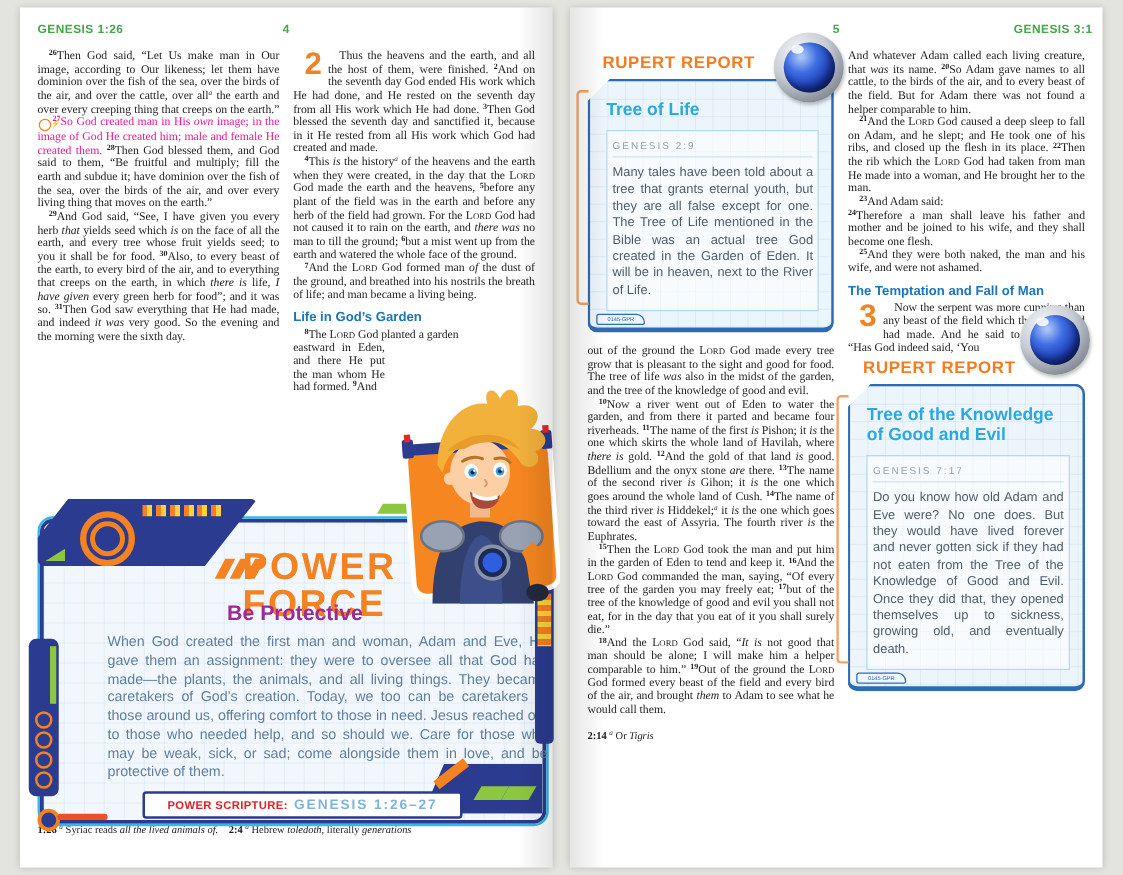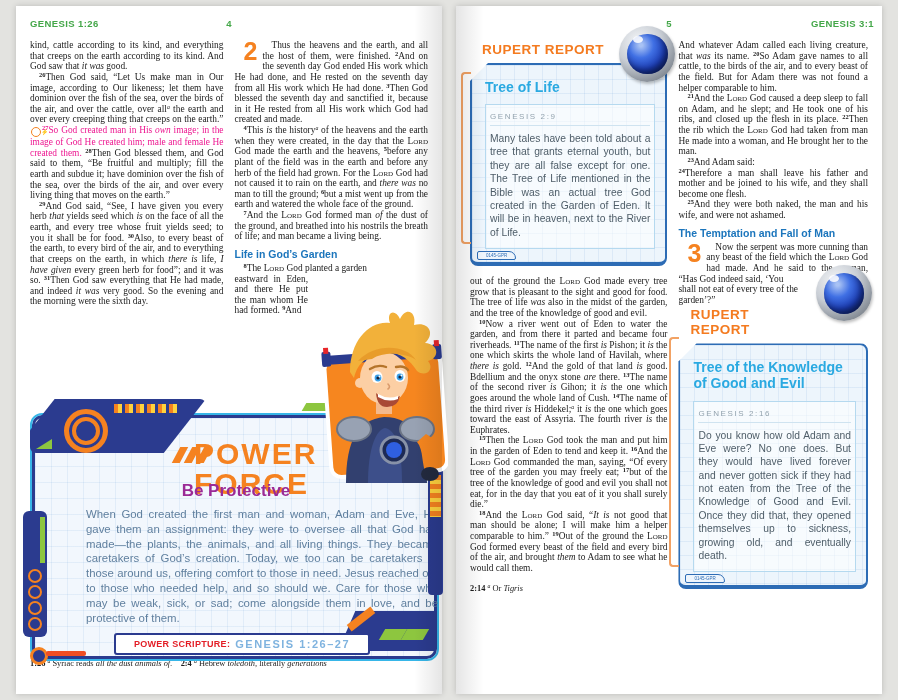--- a/index.html
+++ b/index.html
@@ -107,21 +107,20 @@
 </head>
 <body>
 
 <div class="page left">
   <div class="pg-head">
     <span class="ref">GENESIS 1:26</span>
     <span class="pnum">4</span>
   </div>
   <div class="cols">
     <div class="col c1">
-        <p class="bt ni">kind, cattle according to its kind, and everything that creeps on the earth according to its kind. And God saw that <em>it was</em> good.</p>
         <p class="bt"><sup class="v">26</sup>Then God said, “Let Us make man in Our image, according to Our likeness; let them have dominion over the fish of the sea, over the birds of the air, and over the cattle, over all<sup class="fn">a</sup> the earth and over every creeping thing that creeps on the earth.” <span class="pficon">⚡</span><span class="pink"><sup class="v">27</sup>So God created man in His <em>own</em> image; in the image of God He created him; male and female He created them.</span> <sup class="v">28</sup>Then God blessed them, and God said to them, “Be fruitful and multiply; fill the earth and subdue it; have dominion over the fish of the sea, over the birds of the air, and over every living thing that moves on the earth.”</p>
         <p class="bt"><sup class="v">29</sup>And God said, “See, I have given you every herb <em>that</em> yields seed which <em>is</em> on the face of all the earth, and every tree whose fruit yields seed; to you it shall be for food. <sup class="v">30</sup>Also, to every beast of the earth, to every bird of the air, and to everything that creeps on the earth, in which <em>there is</em> life, <em>I have given</em> every green herb for food”; and it was so. <sup class="v">31</sup>Then God saw everything that He had made, and indeed <em>it was</em> very good. So the evening and the morning were the sixth day.</p>
       </div>
     <div class="col c2">
         <p class="bt"><span class="chnum">2</span>Thus the heavens and the earth, and all the host of them, were finished. <sup class="v">2</sup>And on the seventh day God ended His work which He had done, and He rested on the seventh day from all His work which He had done. <sup class="v">3</sup>Then God blessed the seventh day and sanctified it, because in it He rested from all His work which God had created and made.</p>
         <p class="bt"><sup class="v">4</sup>This <em>is</em> the history<sup class="fn">a</sup> of the heavens and the earth when they were created, in the day that the <span class="sc">Lord</span> God made the earth and the heavens, <sup class="v">5</sup>before any plant of the field was in the earth and before any herb of the field had grown. For the <span class="sc">Lord</span> God had not caused it to rain on the earth, and <em>there was</em> no man to till the ground; <sup class="v">6</sup>but a mist went up from the earth and watered the whole face of the ground.</p>
         <p class="bt"><sup class="v">7</sup>And the <span class="sc">Lord</span> God formed man <em>of</em> the dust of the ground, and breathed into his nostrils the breath of life; and man became a living being.</p>
         <div class="sect-head">Life in God’s Garden</div>
         <p class="bt"><sup class="v">8</sup>The <span class="sc">Lord</span> God planted a garden</p>
         <p class="bt ni"><span class="wr wr-boy"></span>eastward in Eden, and there He put the man whom He had formed. <sup class="v">9</sup>And</p>
@@ -203,21 +202,21 @@
       </div>
     <div class="pf-title">POWER FORCE</div>
     <div class="pf-sub">Be Protective</div>
     <div class="pf-body">When God created the first man and woman, Adam and Eve, He gave them an assignment: they were to oversee all that God had made—the plants, the animals, and all living things. They became caretakers of God’s creation. Today, we too can be caretakers of those around us, offering comfort to those in need. Jesus reached out to those who needed help, and so should we. Care for those who may be weak, sick, or sad; come alongside them in love, and be protective of them.</div>
     <div class="pf-bar">
       <span class="lab">POWER SCRIPTURE:</span>
       <span class="ref">GENESIS 1:26–27</span>
     </div>
   </div>
 
-  <div class="fnotes"><b>1:26</b> <sup class="fn">a</sup> Syriac reads <em>all the dust animals of.</em> <b>2:4</b> <sup class="fn">a</sup> Hebrew <em>toledoth,</em> literally <em>generations</em></div>
+  <div class="fnotes"><b>1:26</b> <sup class="fn">a</sup> Syriac reads <em>all the lived animals of.</em> <b>2:4</b> <sup class="fn">a</sup> Hebrew <em>toledoth,</em> literally <em>generations</em></div>
 </div>
 
 <div class="page right">
   <div class="pg-head">
     <span class="pnum">5</span>
     <span class="ref">GENESIS 3:1</span>
   </div>
   <div class="cols">
     <div class="col c1">
       <div class="rr rr1">
@@ -243,29 +242,28 @@
     </div>
     <div class="col c2">
       <div>
           <p class="bt ni">And whatever Adam called each living creature, that <em>was</em> its name. <sup class="v">20</sup>So Adam gave names to all cattle, to the birds of the air, and to every beast of the field. But for Adam there was not found a helper comparable to him.</p>
           <p class="bt"><sup class="v">21</sup>And the <span class="sc">Lord</span> God caused a deep sleep to fall on Adam, and he slept; and He took one of his ribs, and closed up the flesh in its place. <sup class="v">22</sup>Then the rib which the <span class="sc">Lord</span> God had taken from man He made into a woman, and He brought her to the man.</p>
           <p class="bt"><sup class="v">23</sup>And Adam said:</p>
           <p class="bt ni"><sup class="v">24</sup>Therefore a man shall leave his father and mother and be joined to his wife, and they shall become one flesh.</p>
           <p class="bt"><sup class="v">25</sup>And they were both naked, the man and his wife, and were not ashamed.</p>
           <div class="sect-head">The Temptation and Fall of Man</div>
           <p class="bt"><span class="chnum">3</span>Now the serpent was more cunning than any beast of the field which the <span class="sc">Lord</span> God had made. And he said to the woman, “Has God indeed said, ‘You</p>
-          <p class="bt ni"><span class="wr wr-sphere"></span>shall not eat of every tree of the garden’?”</p>
         </div>
       <div class="rr rr2">
         <div class="rr-kicker">RUPERT REPORT</div>
         <div class="rr-sphere"></div>
         <div class="rr-box">
           <div class="rr-title">Tree of the Knowledge of Good and Evil</div>
           <div class="rr-panel">
-            <div class="rr-ref">GENESIS 2:16</div>
+            <div class="rr-ref">GENESIS 7:17</div>
             <div class="rr-body">Do you know how old Adam and Eve were? No one does. But they would have lived forever and never gotten sick if they had not eaten from the Tree of the Knowledge of Good and Evil. Once they did that, they opened themselves up to sickness, growing old, and eventually death.</div>
           </div>
           <div class="rr-tab">0145-GPR</div>
         </div>
         <div class="rr-bracket"></div>
       </div>
     </div>
   </div>
 </div>
 

